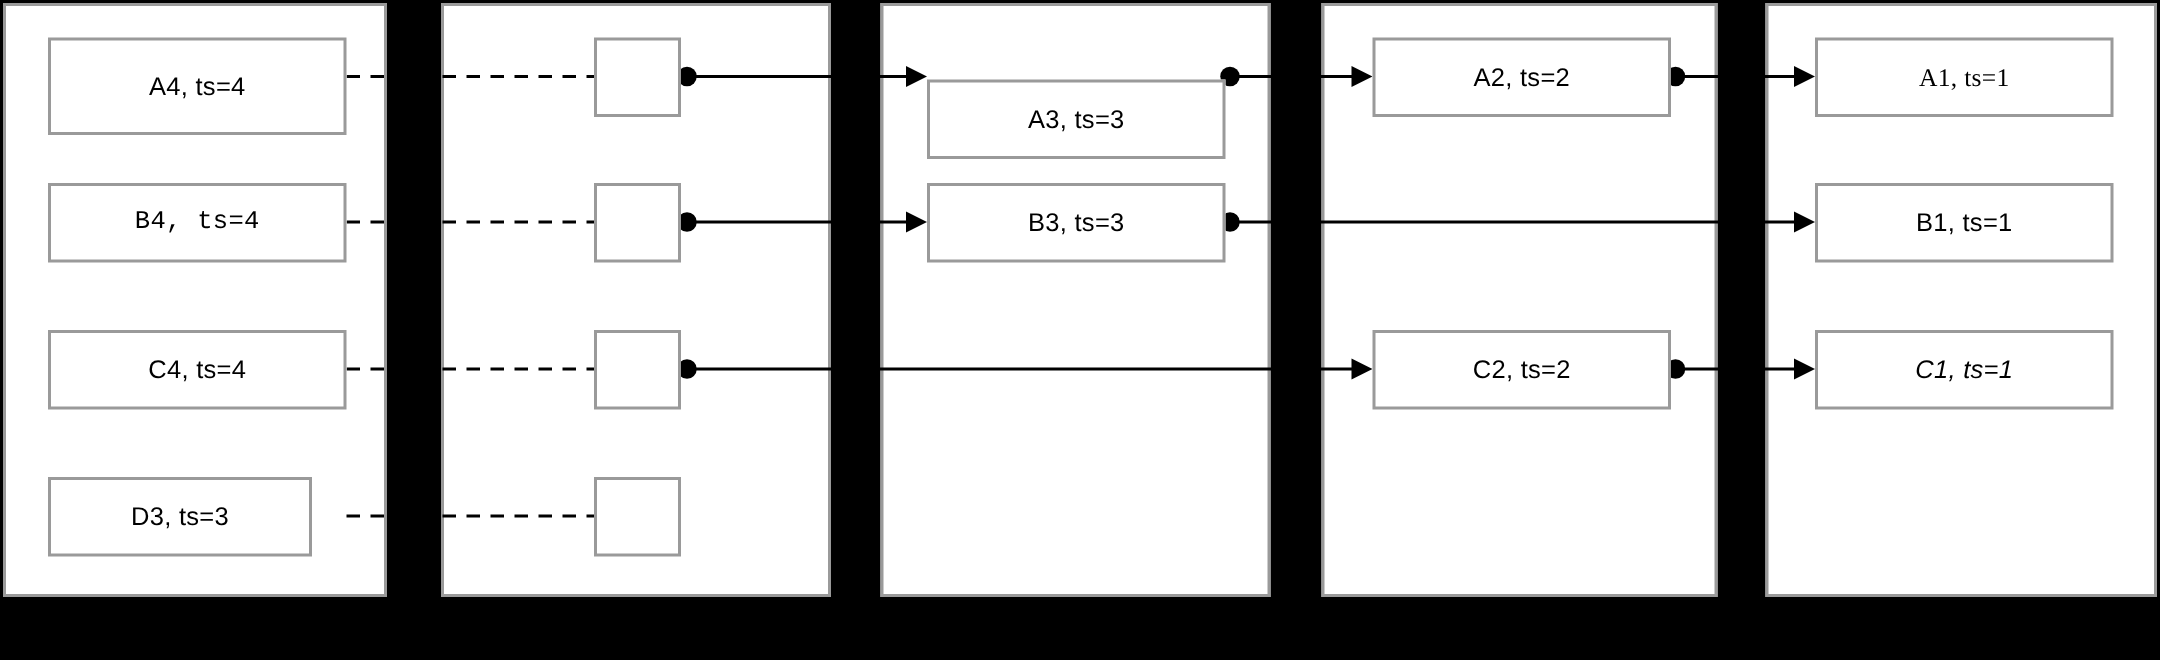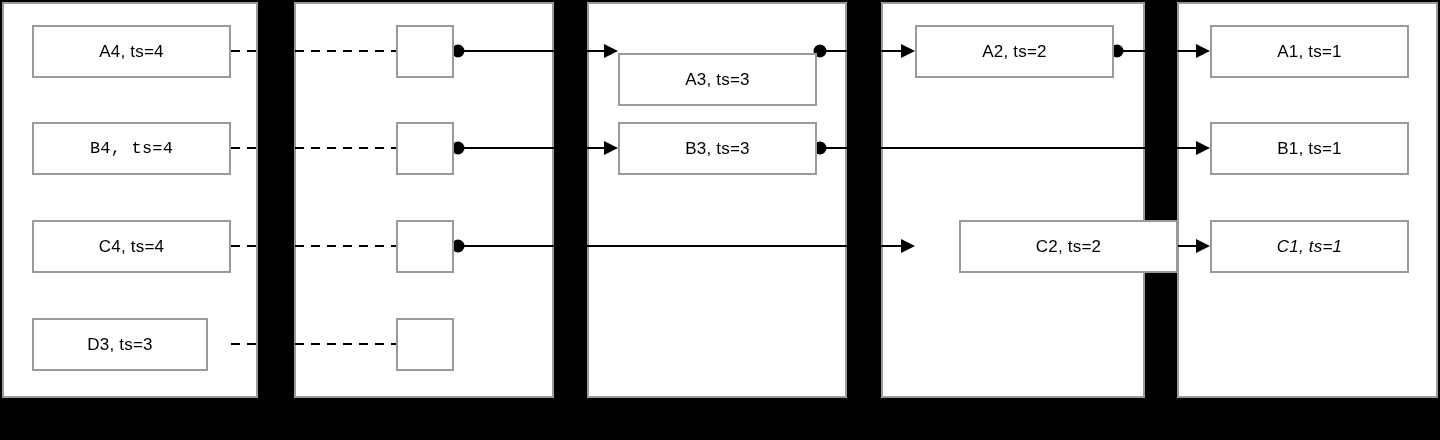--- a/index.html
+++ b/index.html
@@ -117,33 +117,33 @@
         <circle cx="1117" cy="51" r="6.5" class="dot"></circle>
         <polygon points="1210,51 1196,44 1196,58" class="head"></polygon>
       </g>
       <g>
         <line x1="1122" y1="246" x2="1197" y2="246" class="wire-solid"></line>
         <circle cx="1117" cy="246" r="6.5" class="dot"></circle>
         <polygon points="1210,246 1196,239 1196,253" class="head"></polygon>
       </g>
     </svg>
 
-  <div class="node" style="left: 32px; top: 25px; width: 199px; height: 53px;">A4, ts=4</div>
+  <div class="node" style="left: 32px; top: 25px; width: 199px; height: 65px;">A4, ts=4</div>
   <div class="node" style="left: 32px; top: 122px; width: 199px; height: 53px; font-family: Liberation Mono, monospace;">B4, ts=4</div>
   <div class="node" style="left: 32px; top: 220px; width: 199px; height: 53px;">C4, ts=4</div>
   <div class="node" style="left: 32px; top: 318px; width: 176px; height: 53px;">D3, ts=3</div>
 
   <div class="node empty" style="left: 396px; top: 25px; width: 58px; height: 53px;"></div>
   <div class="node empty" style="left: 396px; top: 122px; width: 58px; height: 53px;"></div>
   <div class="node empty" style="left: 396px; top: 220px; width: 58px; height: 53px;"></div>
   <div class="node empty" style="left: 396px; top: 318px; width: 58px; height: 53px;"></div>
 
   <div class="node" style="left: 618px; top: 25px; width: 199px; height: 53px; margin-top: 28px;">A3, ts=3</div>
   <div class="node" style="left: 618px; top: 122px; width: 199px; height: 53px;">B3, ts=3</div>
 
   <div class="node" style="left: 915px; top: 25px; width: 199px; height: 53px;">A2, ts=2</div>
-  <div class="node" style="left: 959px; top: 220px; width: 219px; height: 53px;">C2, ts=2</div>
+  <div class="node" style="left: 915px; top: 220px; width: 199px; height: 53px;">C2, ts=2</div>
 
-  <div class="node" style="left: 1210px; top: 25px; width: 199px; height: 53px;">A1, ts=1</div>
+  <div class="node" style="left: 1210px; top: 25px; width: 199px; height: 53px; font-family: Liberation Serif, serif;">A1, ts=1</div>
   <div class="node" style="left: 1210px; top: 122px; width: 199px; height: 53px;">B1, ts=1</div>
   <div class="node" style="left: 1210px; top: 220px; width: 199px; height: 53px; font-style: italic;">C1, ts=1</div>
 
 </div>
 
 </body></html>

